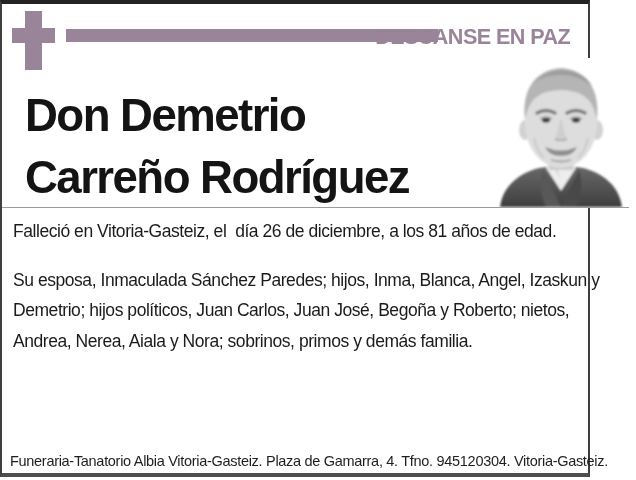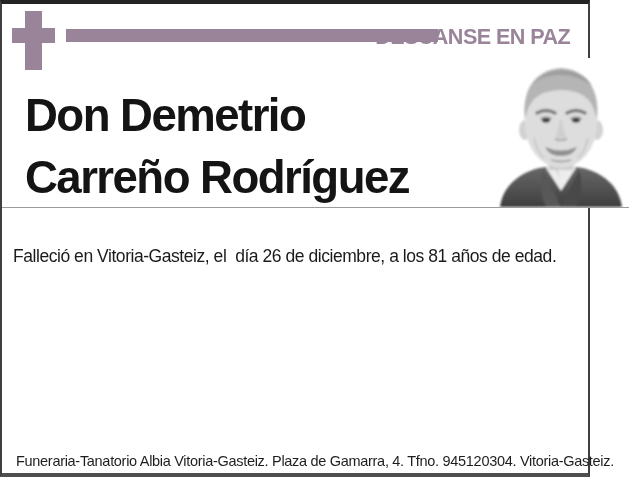--- a/index.html
+++ b/index.html
@@ -24,26 +24,26 @@
         font-size:47px;line-height:62px;letter-spacing:-1.6px;
         transform:scaleX(0.97);transform-origin:left top;white-space:nowrap;}
 
   
   .photo{position:absolute;left:492px;top:54px;width:134px;height:149px;}
   .photo svg{width:100%;height:100%;display:block;}
 
   .divider{position:absolute;left:0;top:203px;width:627px;height:1px;background:#9b9b9b;}
 
   .p{position:absolute;left:11px;color:#1b1b1b;font-size:17.5px;letter-spacing:-0.45px;}
-  .death{top:220px;width:608px;line-height:28px;white-space:pre-wrap;}
+  .death{top:195px;width:608px;line-height:28px;white-space:pre-wrap;}
   .family{top:243px;width:600px;line-height:30.5px;}
   .funeral{top:363px;width:614px;line-height:29px;font-weight:bold;letter-spacing:-0.55px;
            color:#111;}
 
-  .footer{position:absolute;left:14px;top:449px;width:610px;font-size:14.5px;
+  .footer{position:absolute;left:8px;top:449px;width:610px;font-size:14.5px;
           letter-spacing:-0.3px;color:#1e1e1e;}
 </style>
 </head>
 <body>
 
 <div class="sheet">
 
   <div class="cross">
     <div class="v"></div>
     <div class="h"></div>
@@ -107,17 +107,18 @@
         <path d="M40,80 Q42,92 50,100" stroke="#c6c6c6" stroke-width="1.6" fill="none"></path>
         <path d="M94,80 Q92,92 84,100" stroke="#c6c6c6" stroke-width="1.6" fill="none"></path>
       </g>
     </svg>
   </div>
 
   <div class="divider"></div>
 
   <p class="p death">Falleció en Vitoria-Gasteiz, el  día 26 de diciembre, a los 81 años de edad.</p>
 
+  <p class="p family">Su esposa, Inmaculada Sánchez Paredes; hijos, Inma, Blanca, Angel, Izaskun y Demetrio; hijos políticos, Juan Carlos, Juan José, Begoña y Roberto; nietos, Andrea, Nerea, Aiala y Nora; sobrinos, primos y demás familia.</p>
 
 
   <div class="footer">Funeraria-Tanatorio Albia Vitoria-Gasteiz. Plaza de Gamarra, 4. Tfno. 945120304. Vitoria-Gasteiz.</div>
 
 </div>
 
 </body></html>

